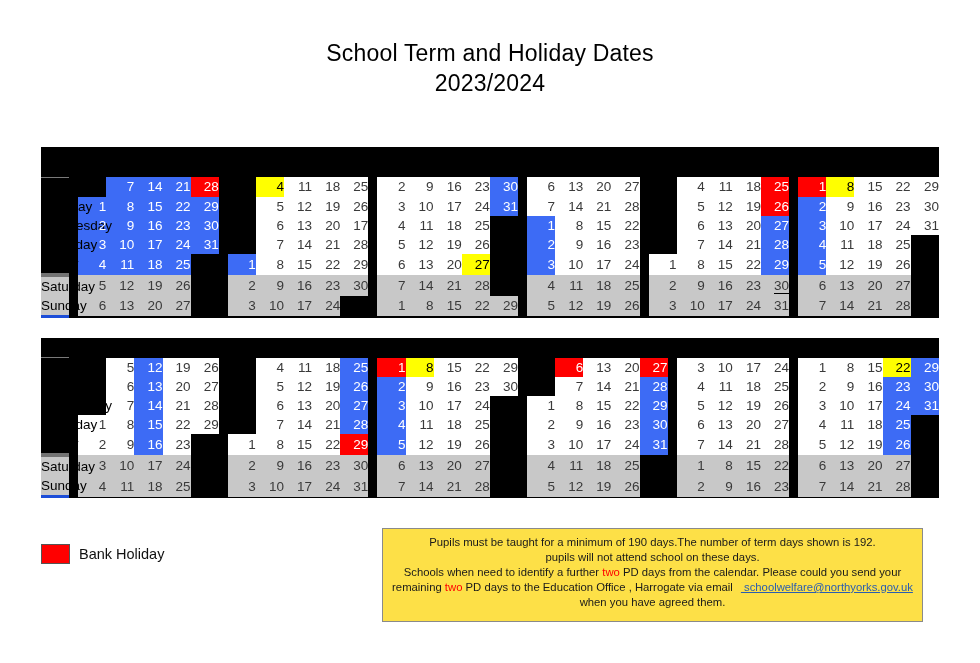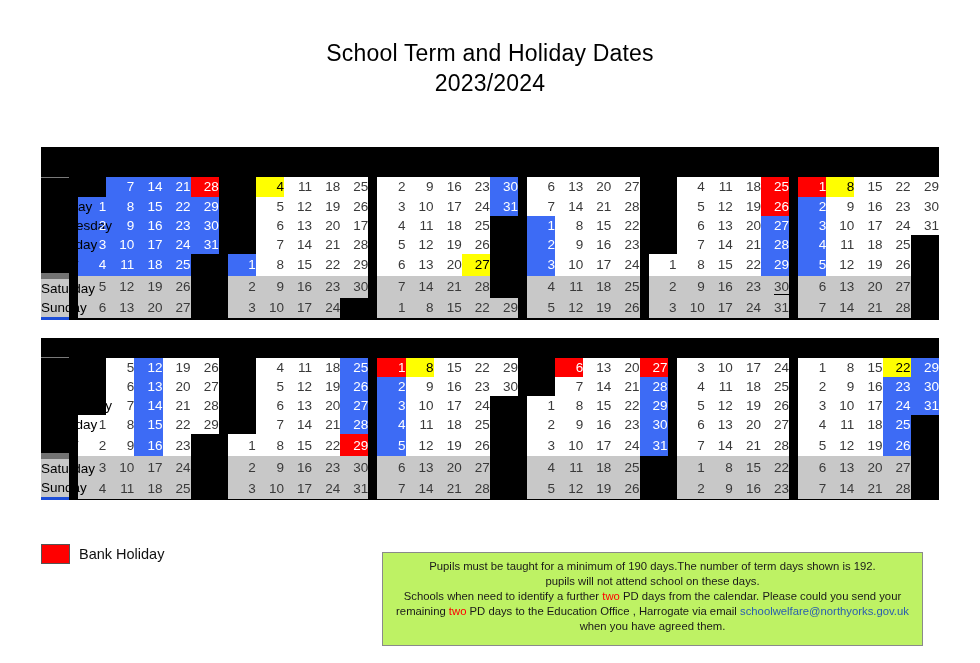--- a/index.html
+++ b/index.html
@@ -64,21 +64,21 @@
     padding-left: 3px;
     background: #ffffff;
     color: #000000;
     font-size: 13.5px;
     border-right: 1px solid #7a7a7a;
     border-left: 1px solid #7a7a7a;
   }
   tr.weekend td.dayname { background: #c8c8c8; }
   tr.r-mon td.dayname { border-top: 1px solid #7a7a7a; }
   tr.r-sun td.dayname { border-bottom: 3px solid #1d4ed8; }
-  tr.r-sat td.dayname { border-top: 6px solid #737373; }
+  tr.r-sat td.dayname { border-top: 4px solid #737373; }
 
   
   th.mhead {
     background: #3d6bf5;
     color: #ffffff;
     font-size: 13px;
     font-weight: bold;
     text-align: center;
     height: 18px;
     letter-spacing: 0.3px;
@@ -135,36 +135,37 @@
   }
 
   
   #infobox {
     position: absolute;
     left: 382px;
     top: 528px;
     width: 541px;
     height: 94px;
     border: 1px solid #8a8a8a;
-    background: #bef264;
+    background: #fde047;
     text-align: center;
     padding-top: 6px;
     box-sizing: border-box;
-    margin-top: 24px;
   }
   #infobox p {
     margin: 0;
     font-size: 11.3px;
     line-height: 1.33;
     color: #1a1a1a;
     padding: 0 6px;
   }
   .hl-red { color: #ff0000; }
   .email-link {
     color: #2a5db0;
+    text-decoration: underline;
+    padding-left: 8px;
   }
 </style>
 </head>
 <body>
 
 <div id="title-block">
   <div class="title-line">School Term and Holiday Dates</div>
   <div class="title-line">2023/2024</div>
 </div>
 

